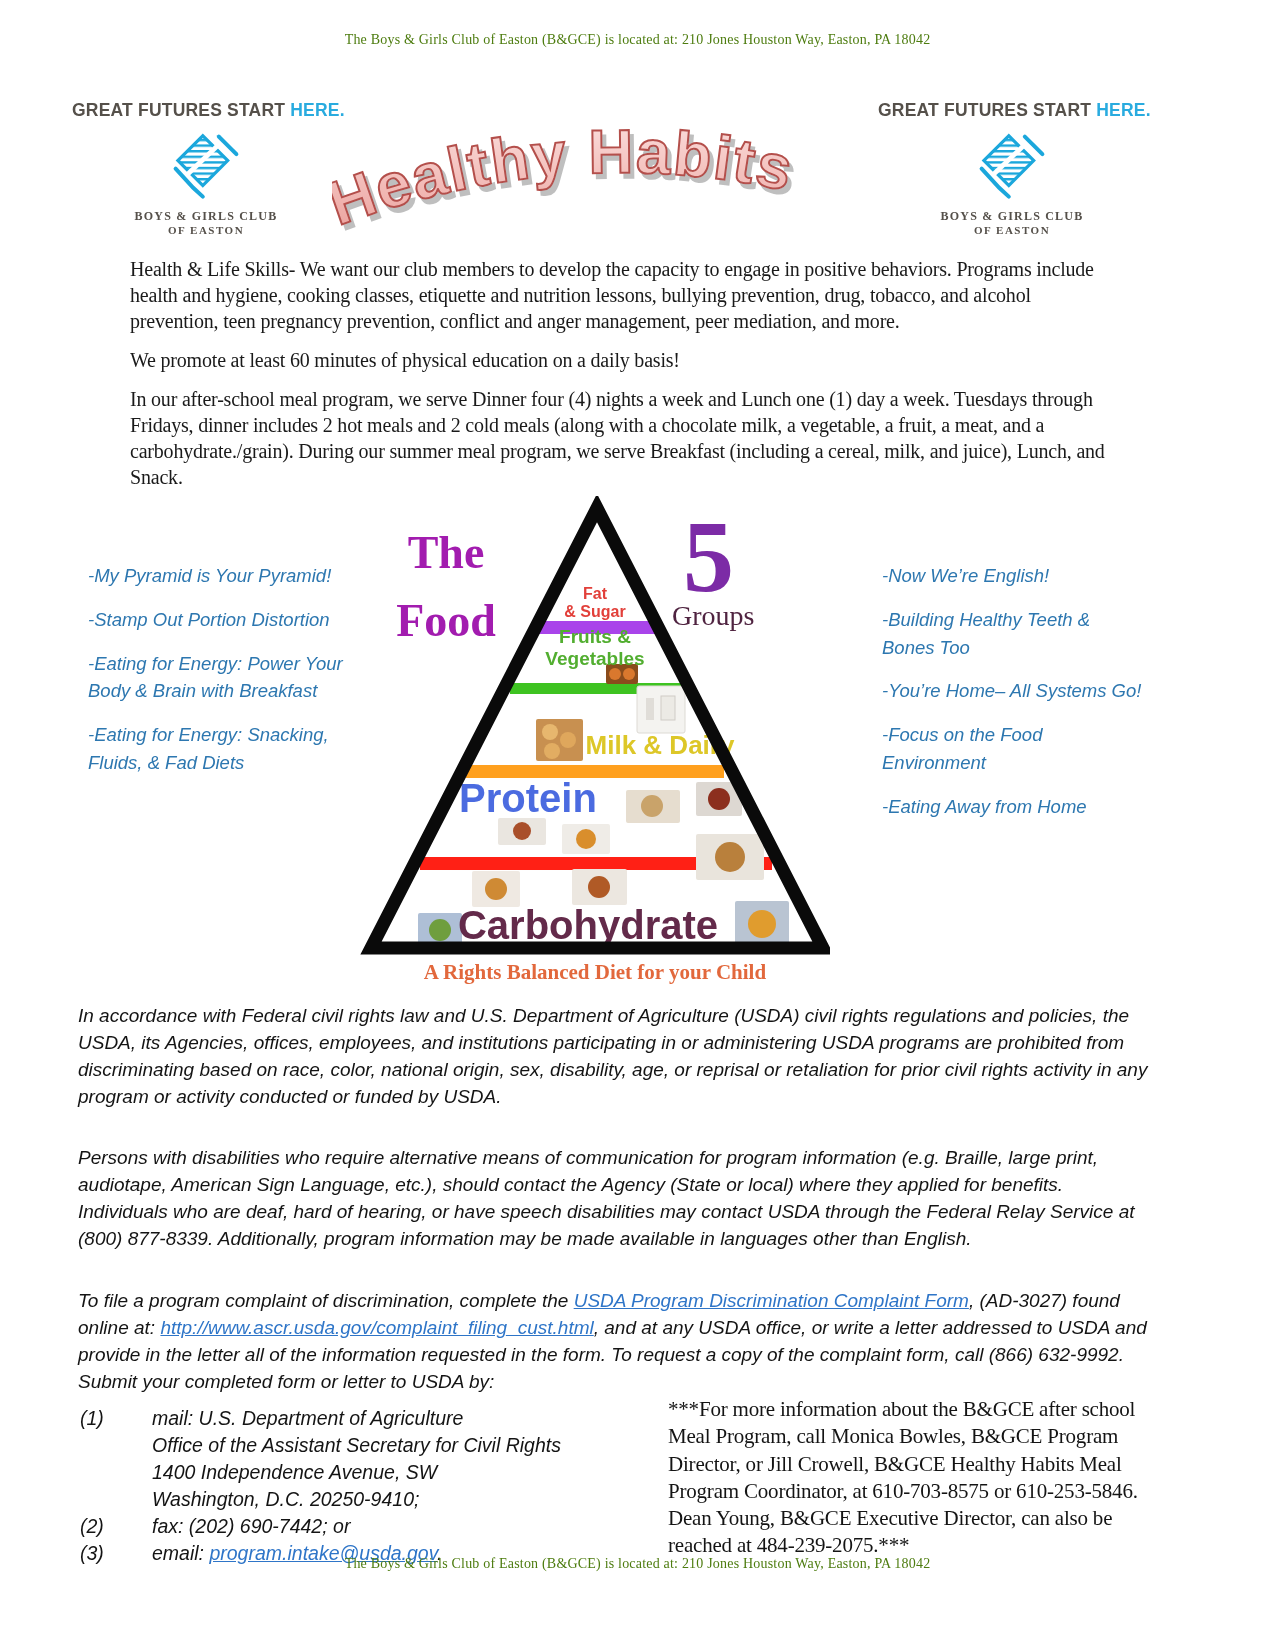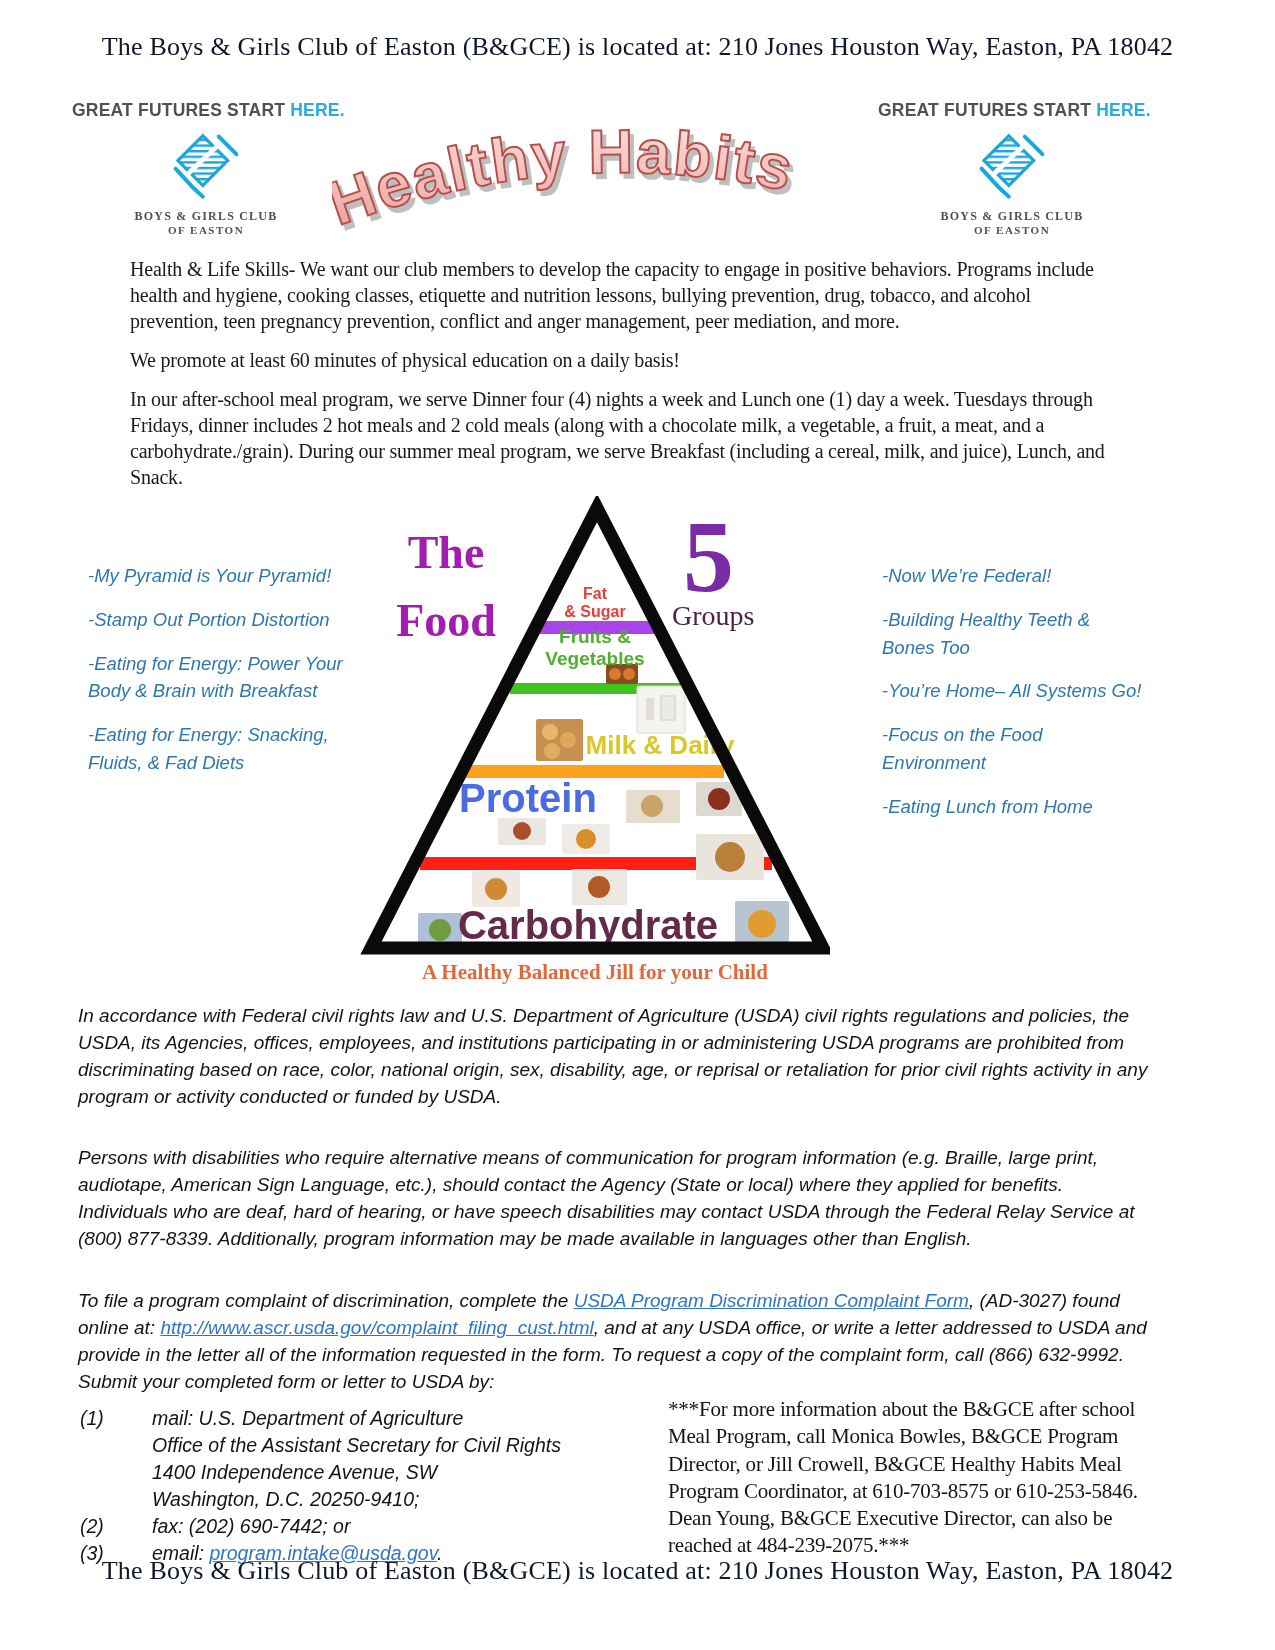--- a/index.html
+++ b/index.html
@@ -1,20 +1,20 @@
 <!DOCTYPE html>
 <html><head>
 <meta charset="utf-8">
 <style>
   html,body{margin:0;padding:0;background:#ffffff;}
   .page{position:relative;width:1275px;height:1650px;background:#ffffff;margin:0 auto;overflow:hidden;
         font-family:"Liberation Serif", serif;color:#1a1a1a;}
 
   .page-address{position:absolute;left:0;width:100%;text-align:center;
-        font-size:26px;color:#0f172a;letter-spacing:.2px;}
+        font-size:14px;color:#4d7c0f;letter-spacing:.2px;}
   .addr-top{top:32px;}
   .addr-bottom{top:1556px;}
 
   
   .brand{position:absolute;width:268px;text-align:center;}
   .brand-left{left:72px;top:100px;}
   .brand-right{left:878px;top:100px;}
   .tagline{font-family:"Liberation Sans",sans-serif;font-weight:bold;font-size:17.5px;
         color:#55504a;letter-spacing:.2px;white-space:nowrap;}
   .tagline .here{color:#29abdf;}
@@ -124,25 +124,25 @@
   </div>
 
   <div class="topics topics-left">
     <div>-My Pyramid is Your Pyramid!</div>
     <div>-Stamp Out Portion Distortion</div>
     <div>-Eating for Energy: Power Your Body &amp; Brain with Breakfast</div>
     <div>-Eating for Energy: Snacking, Fluids, &amp; Fad Diets</div>
   </div>
 
   <div class="topics topics-right">
-    <div>-Now We’re Federal!</div>
+    <div>-Now We’re English!</div>
     <div>-Building Healthy Teeth &amp; Bones Too</div>
     <div>-You’re Home– All Systems Go!</div>
     <div>-Focus on the Food Environment</div>
-    <div>-Eating Lunch from Home</div>
+    <div>-Eating Away from Home</div>
   </div>
 
   <div class="pyr-left">
     <div>The</div>
     <div class="w2">Food</div>
   </div>
   <div class="pyr-five">5</div>
   <div class="pyr-groups">Groups</div>
 
   <svg class="pyramid-svg" viewBox="0 0 470 462">
@@ -220,21 +220,21 @@
       <text x="235" y="147" font-size="19" fill="#52ae30">Fruits &amp;</text>
       <text x="235" y="169" font-size="19" fill="#52ae30">Vegetables</text>
       <text x="300" y="258" font-size="26" fill="#ddc728">Milk &amp; Dairy</text>
       <text x="168" y="316" font-size="40" fill="#4b6be0">Protein</text>
       <text x="228" y="443" font-size="40" fill="#632a4a">Carbohydrate</text>
     </g>
 
     <path d="M237,12 L463,452 L11,452 Z" fill="none" stroke="#0a0a0a" stroke-width="13" stroke-linejoin="miter"></path>
   </svg>
 
-  <div class="pyr-caption">A Healthy Balanced Jill for your Child</div>
+  <div class="pyr-caption">A Rights Balanced Diet for your Child</div>
 
   <div class="usda usda-p1">In accordance with Federal civil rights law and U.S. Department of Agriculture (USDA) civil rights regulations and policies, the USDA, its Agencies, offices, employees, and institutions participating in or administering USDA programs are prohibited from discriminating based on race, color, national origin, sex, disability, age, or reprisal or retaliation for prior civil rights activity in any program or activity conducted or funded by USDA.</div>
   <div class="usda usda-p2">Persons with disabilities who require alternative means of communication for program information (e.g. Braille, large print, audiotape, American Sign Language, etc.), should contact the Agency (State or local) where they applied for benefits.  Individuals who are deaf, hard of hearing, or have speech disabilities may contact USDA through the Federal Relay Service at (800) 877-8339. Additionally, program information may be made available in languages other than English.</div>
   <div class="usda usda-p3"><span>To file a program complaint of discrimination, complete the </span><a class="lnk">USDA Program Discrimination Complaint Form</a><span>, (AD-3027) found online at: </span><a class="lnk">http://www.ascr.usda.gov/complaint_filing_cust.html</a><span>, and at any USDA office, or write a letter addressed to USDA and provide in the letter all of the information requested in the form.  To request a copy of the complaint form, call (866) 632-9992.  Submit your completed form or letter to USDA by:</span></div>
 
   <div class="submit-list">
     <div class="num-row">
       <span>(1)</span>
       <div>
         <div>mail: U.S. Department of Agriculture</div>

